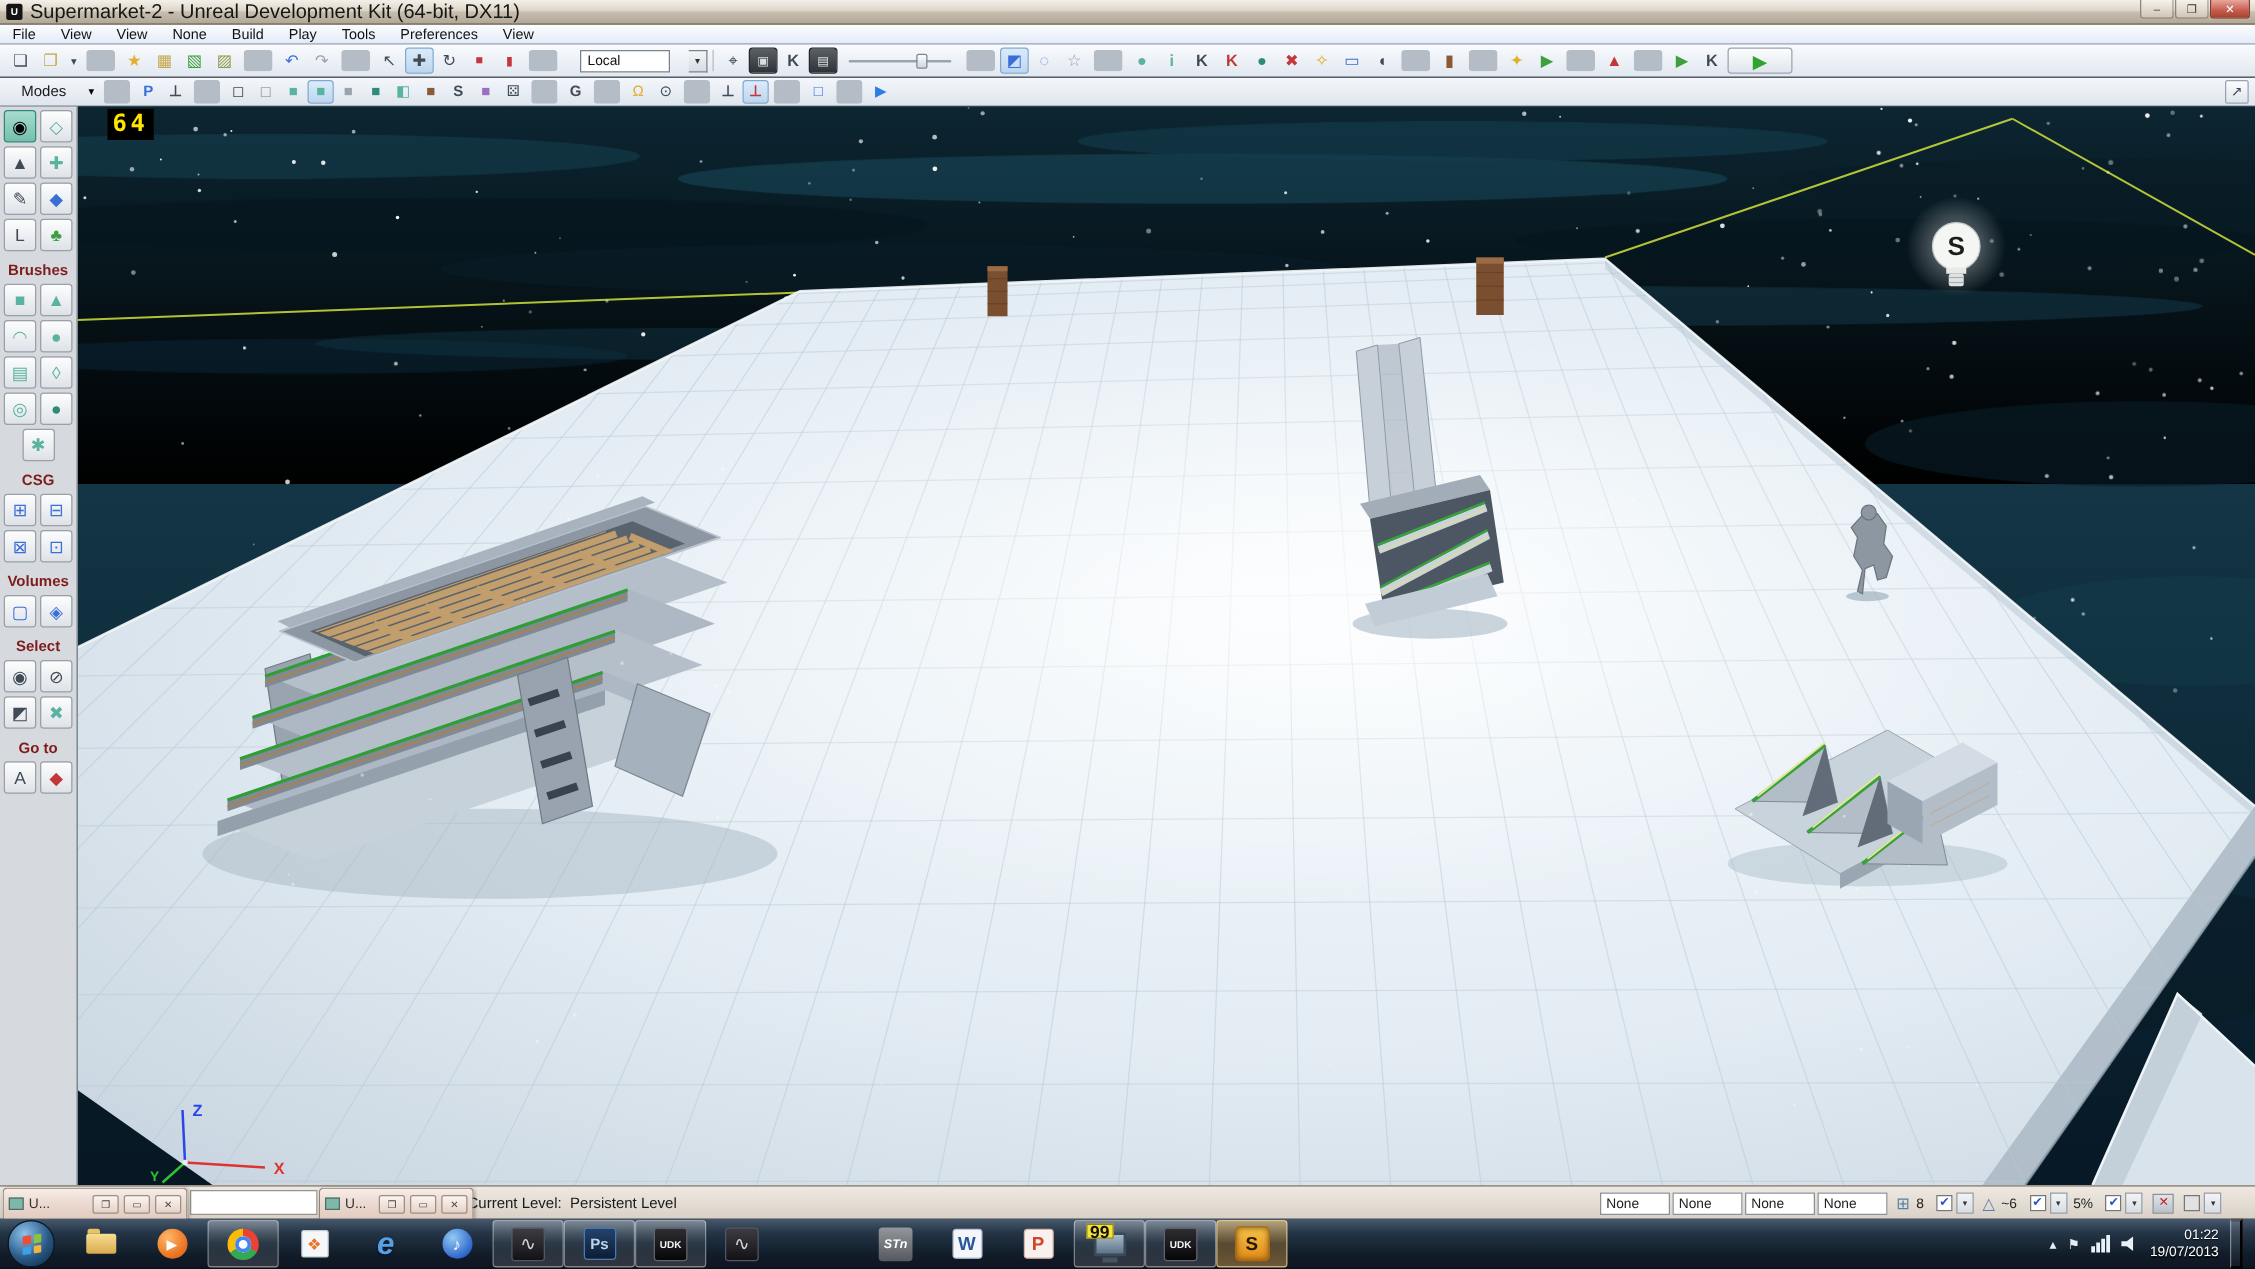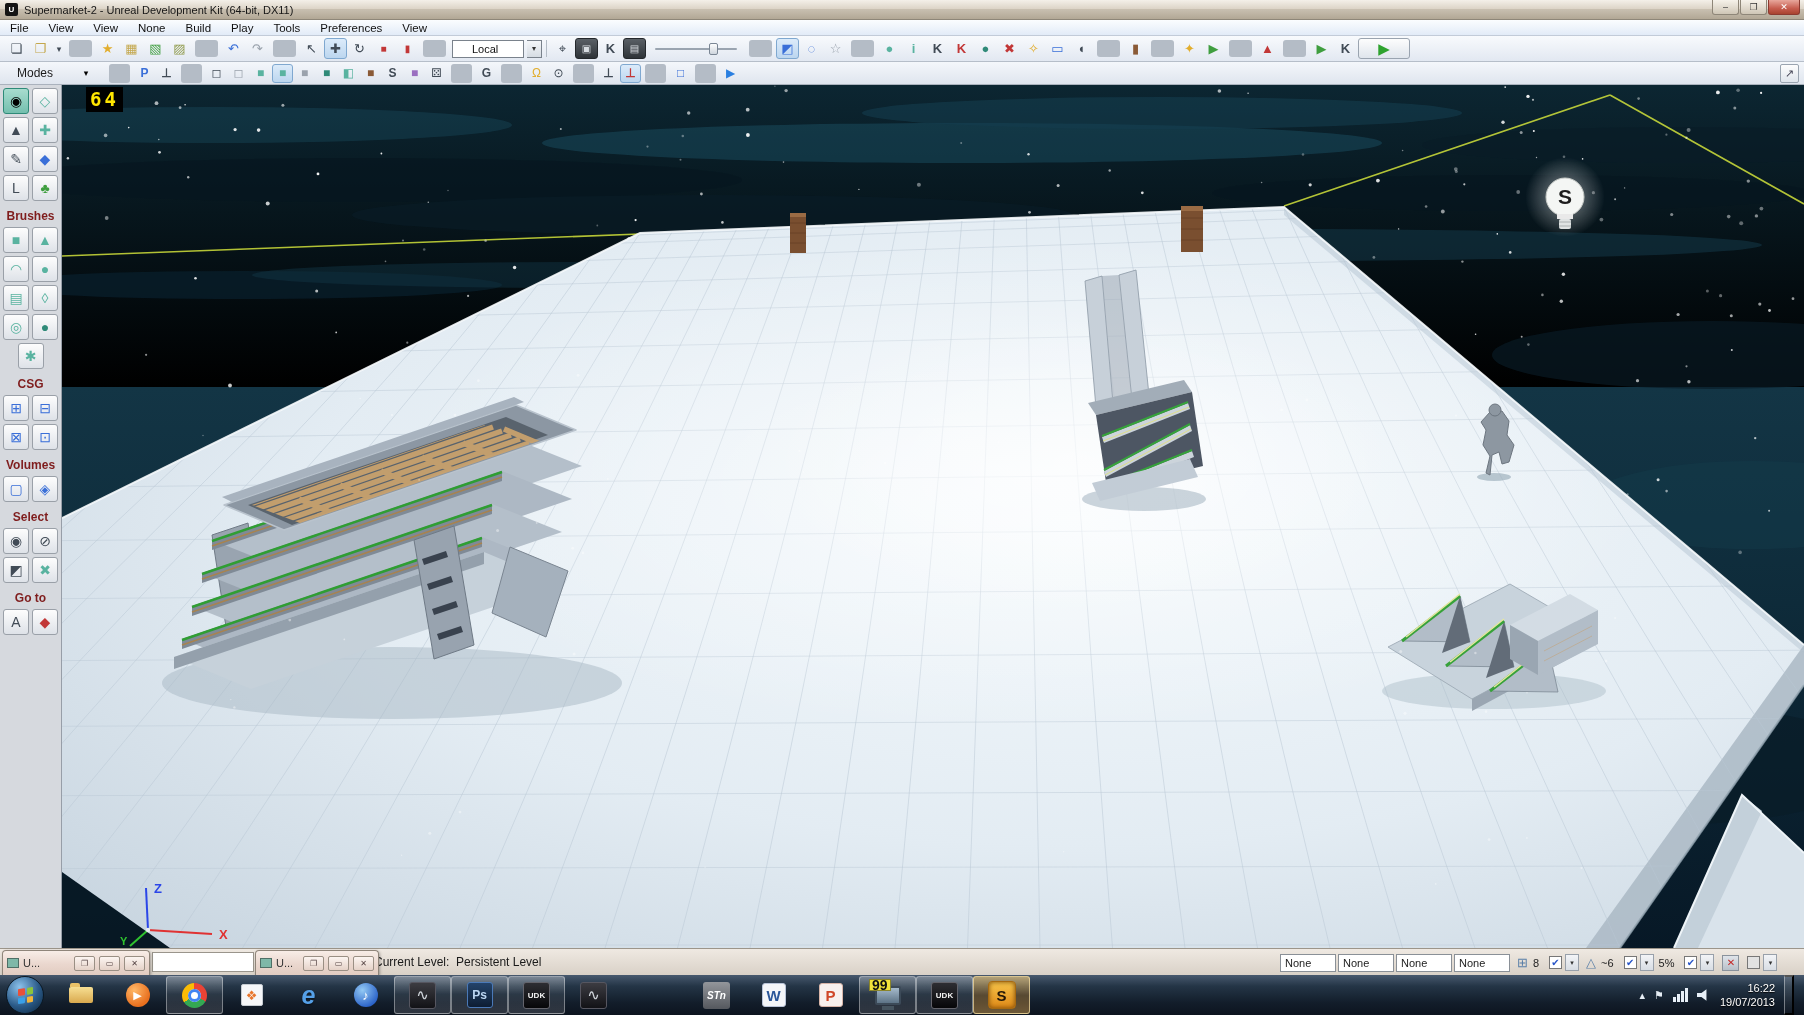--- a/index.html
+++ b/index.html
@@ -2,46 +2,46 @@
 <html><head>
 <meta charset="utf-8">
 <style>
   *{margin:0;padding:0;box-sizing:border-box}
   html,body{width:1804px;height:1015px;overflow:hidden;background:#000;font-family:"Liberation Sans",sans-serif}
   body{position:relative}
 
   
   .titlebar{position:absolute;left:0;top:0;width:100%;height:20px;background:linear-gradient(#f4f0e9,#ddd5c8 45%,#c8bfb0 50%,#b2a795);border-bottom:1px solid #8e8678;display:flex;align-items:center;gap:6px;padding:0 5px;z-index:50}
   .app-ico{width:13px;height:13px;background:#141414;border-radius:2px;color:#fff;font-size:8px;font-weight:700;display:flex;align-items:center;justify-content:center}
-  .title-text{font-size:11px;color:#161616}
+  .title-text{font-size:16px;color:#161616}
   .win-btns{position:absolute;right:4px;top:0;display:flex;gap:1px}
   .wb{width:27px;height:15px;border:1px solid #8e8678;border-top:none;border-radius:0 0 3px 3px;background:linear-gradient(#f6f2ea,#cfc6b6);font-size:9px;line-height:13px;text-align:center;color:#333;padding:0}
   .wb.close{width:32px;background:linear-gradient(#e8a79c,#c65c4e 60%,#a8432f);color:#fff;border-color:#8c3a30}
 
   
   .menubar{position:absolute;left:0;top:20px;width:100%;height:16px;background:linear-gradient(#fbfdff,#e2ebf7);border-bottom:1px solid #c2cbd8;display:flex;align-items:center;z-index:50}
   .menu-item{font-size:11.5px;color:#111;padding:0 10px;height:100%;display:flex;align-items:center;cursor:default}
 
   
   .toolbar{position:absolute;left:0;top:36px;width:100%;height:26px;background:linear-gradient(#f8fafd,#e2e8f1);border-bottom:1px solid #b6bec9;display:flex;align-items:center;padding:0 5px;gap:1px;z-index:50}
-  .modesbar{position:absolute;left:0;top:62px;width:100%;height:23px;background:linear-gradient(#f4f7fb,#dfe5ee);border-bottom:1px solid #aab2bd;display:flex;align-items:center;padding:0 4px;gap:14px;z-index:50}
+  .modesbar{position:absolute;left:0;top:62px;width:100%;height:23px;background:linear-gradient(#f4f7fb,#dfe5ee);border-bottom:1px solid #aab2bd;display:flex;align-items:center;padding:0 4px;gap:1px;z-index:50}
   .tb-btn{min-width:23px;height:21px;border:1px solid transparent;border-radius:3px;background:transparent;display:flex;align-items:center;justify-content:center;font-size:13px;padding:0 2px}
   .modesbar .tb-btn{height:19px;min-width:21px;font-size:12px}
   .tb-btn.active{background:linear-gradient(#dcebfa,#bcd6ef);border-color:#7fa8d0}
   .tb-btn.narrow{min-width:12px;font-size:9px}
   .tb-btn.sm{font-size:10px}
   .tb-btn.bold{font-weight:700}
   .tb-btn.bigplay{min-width:52px;background:linear-gradient(#fdfdfd,#dfe5ec);border:1px solid #9aa4b0;color:#2ea32e;font-size:15px}
   .tb-btn.darkbox{color:#d8dde2;background:linear-gradient(#5a6066,#2e3338);border-color:#24282c;font-size:10px}
   .sep{width:1px;height:17px;background:#b4bcc6;margin:0 3px}
   .c-dark{color:#414b56}.c-grey2{color:#9aa2ac}.c-blue{color:#3a6fd8}.c-red{color:#c23737}
   .c-gold{color:#e2ae2e}.c-sand{color:#c4a84e}.c-green{color:#3f9e3f}.c-olive{color:#8f9a4a}
   .c-teal{color:#59b3a0}.c-dkteal{color:#2f8a78}.c-brown{color:#8a5a36}.c-purple{color:#9a6fc0}
   .c-blueplay{color:#2a7fe0}
-  .local-box{width:72px;height:18px;background:#fff;border:1px solid #7a828c;display:flex;align-items:center;font-size:11px;color:#111;padding-left:19px;margin:0 2px}
+  .local-box{width:72px;height:18px;background:#fff;border:1px solid #7a828c;display:flex;align-items:center;font-size:11px;color:#111;padding-left:5px;margin:0 14px}
   .local-dd{width:15px;height:18px;border:1px solid #7a828c;border-left:none;background:linear-gradient(#f4f6f9,#d6dce3);font-size:8px;color:#333;display:flex;align-items:center;justify-content:center}
   .slider{width:82px;height:18px;position:relative;margin:0 8px}
   .slider::before{content:"";position:absolute;left:0;right:0;top:8px;height:2px;background:#9aa4b0;border-radius:1px}
   .slider .thumb{position:absolute;left:54px;top:3px;width:9px;height:12px;background:linear-gradient(#fdfdfd,#cfd6de);border:1px solid #7a8694;border-radius:2px}
   .modes-label{font-size:12px;color:#1a1a1a;padding:0 13px}
   .popout{position:absolute;right:5px;top:2px;width:19px;height:19px;border:1px solid #9aa4b0;border-radius:2px;background:linear-gradient(#fdfdfd,#dfe5ec);font-size:11px;color:#445;display:flex;align-items:center;justify-content:center}
 
   
   .sidebar{position:absolute;left:0;top:85px;width:62px;height:863px;background:#d6d9de;border-right:1px solid #979ea8;z-index:40;padding-top:3px}
   .side-grid{display:flex;flex-wrap:wrap;gap:3px;justify-content:center;padding:0 2px}
@@ -907,18 +907,18 @@
     <button class="tray-glyph">▴</button>
     <button class="tray-glyph">⚑</button>
     <span class="sigbars">
         <i class="sb1"></i>
         <i class="sb2"></i>
         <i class="sb3"></i>
         <i class="sb4"></i>
       </span>
     <button class="speaker"></button>
     <div class="clock">
-      <div>16:22</div>
+      <div>01:22</div>
       <div>19/07/2013</div>
     </div>
     <button class="show-desktop"></button>
   </div>
 </div>
 
 </body></html>

